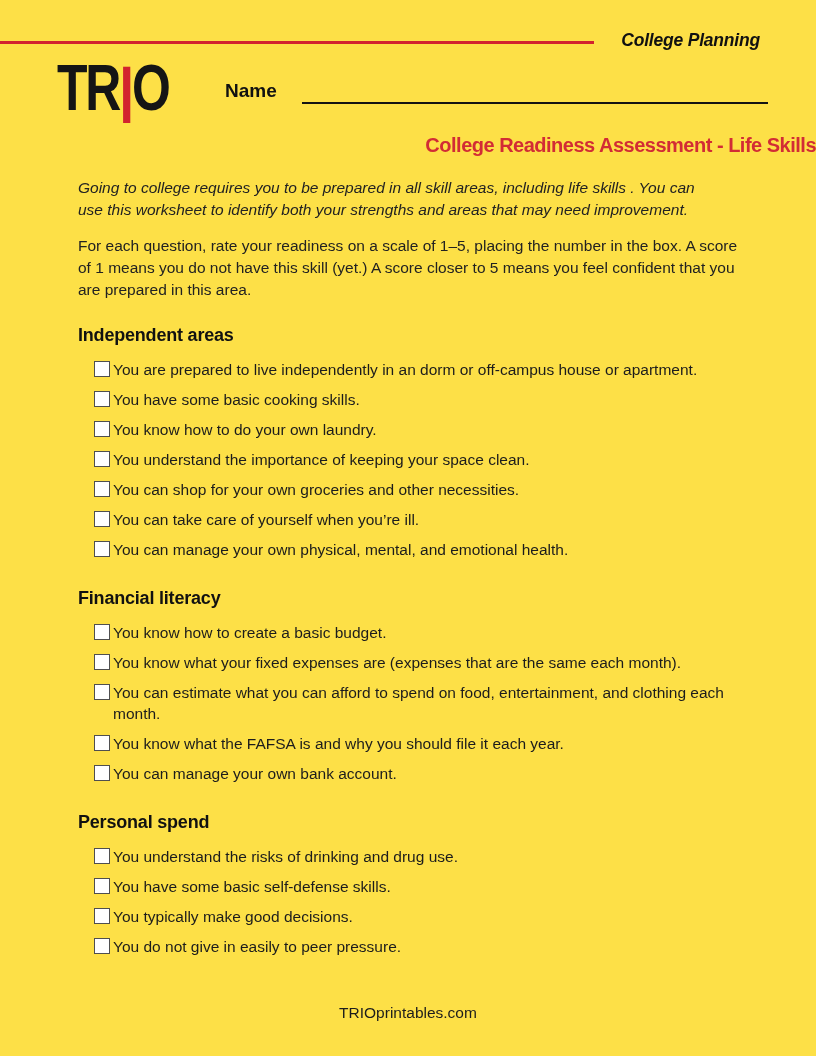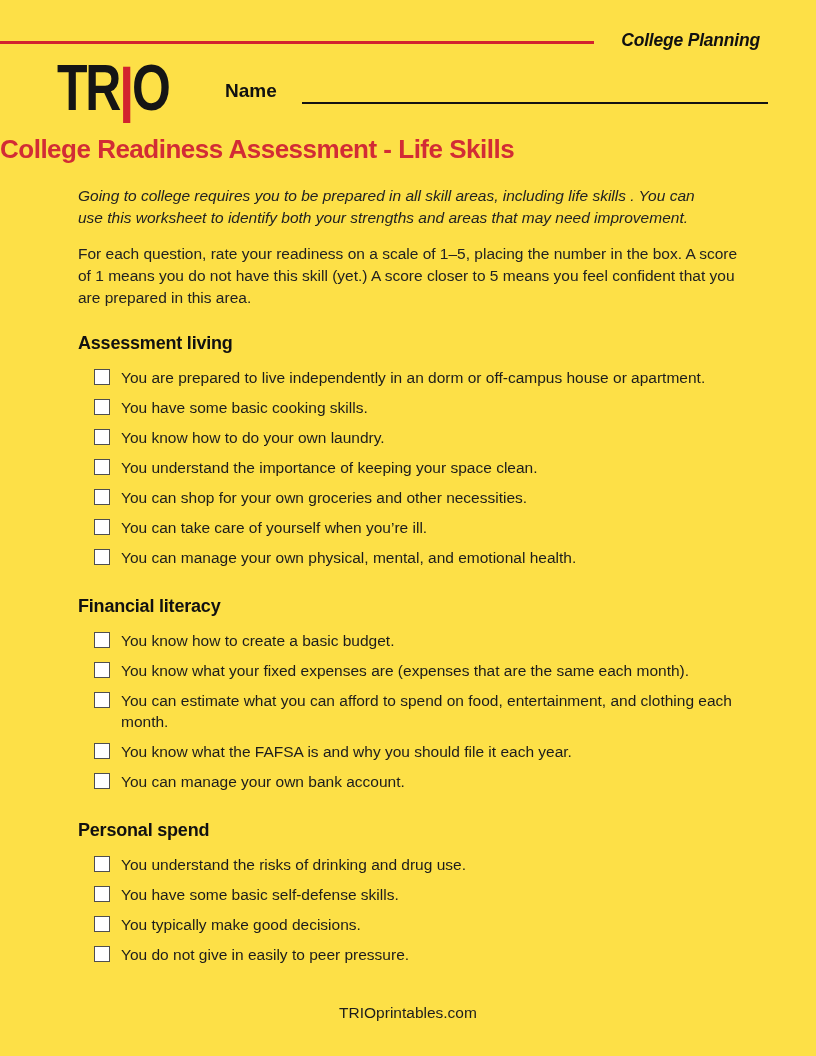--- a/index.html
+++ b/index.html
@@ -49,22 +49,22 @@
     display:flex;align-items:flex-end;gap:25px;
   }
   .name-label{font-size:19px;font-weight:700;color:#111;padding-bottom:2px;}
   .name-line{
     width:466px;height:26px;
     border-bottom:2px solid #131313;
   }
   
   .content{position:absolute;top:134px;left:0;width:100%;}
   .doc-title{
-    text-align:left;
-    font-size:26px;font-weight:700;
+    text-align:right;
+    font-size:20px;font-weight:700;
     color:var(--title-red);
     letter-spacing:-0.5px;
     margin:0 0 20px 0;
   }
   .body-col{padding-left:78px;padding-right:56px;}
   .intro{
     font-style:italic;
     font-size:15.5px;line-height:22px;
     max-width:640px;
     color:#222;
@@ -78,21 +78,21 @@
   
   .sections{margin-top:24px;}
   .section + .section{margin-top:28px;}
   .section-heading{
     font-size:18px;font-weight:700;color:#111;
     letter-spacing:-0.2px;
     margin:0 0 13px 0;
   }
   .items{padding-left:16px;}
   .item{
-    display:flex;align-items:flex-start;gap:11px;
+    display:flex;align-items:flex-start;gap:3px;
     margin-bottom:9px;
   }
   .checkbox{
     flex:0 0 auto;
     width:16px;height:16px;
     border:1.5px solid var(--cb-border);
     background:#fff;
     margin-top:2px;
   }
   .item-text{
@@ -123,21 +123,21 @@
 
   <div class="content">
     <h1 class="doc-title">College Readiness Assessment - Life Skills</h1>
 
     <div class="body-col">
       <p class="intro">Going to college requires you to be prepared in all skill areas, including life skills . You can use this worksheet to identify both your strengths and areas that may need improvement.</p>
       <p class="instructions">For each question, rate your readiness on a scale of 1–5, placing the number in the box. A score of 1 means you do not have this skill (yet.) A score closer to 5 means you feel confident that you are prepared in this area.</p>
 
       <div class="sections">
   <section class="section">
-    <h2 class="section-heading">Assessment living</h2>
+    <h2 class="section-heading">Independent areas</h2>
     <div class="items">
   <div class="item">
     <span class="checkbox"></span>
     <span class="item-text">You are prepared to live independently in an dorm or off-campus house or apartment.</span>
   </div>
 
   <div class="item">
     <span class="checkbox"></span>
     <span class="item-text">You have some basic cooking skills.</span>
   </div>

